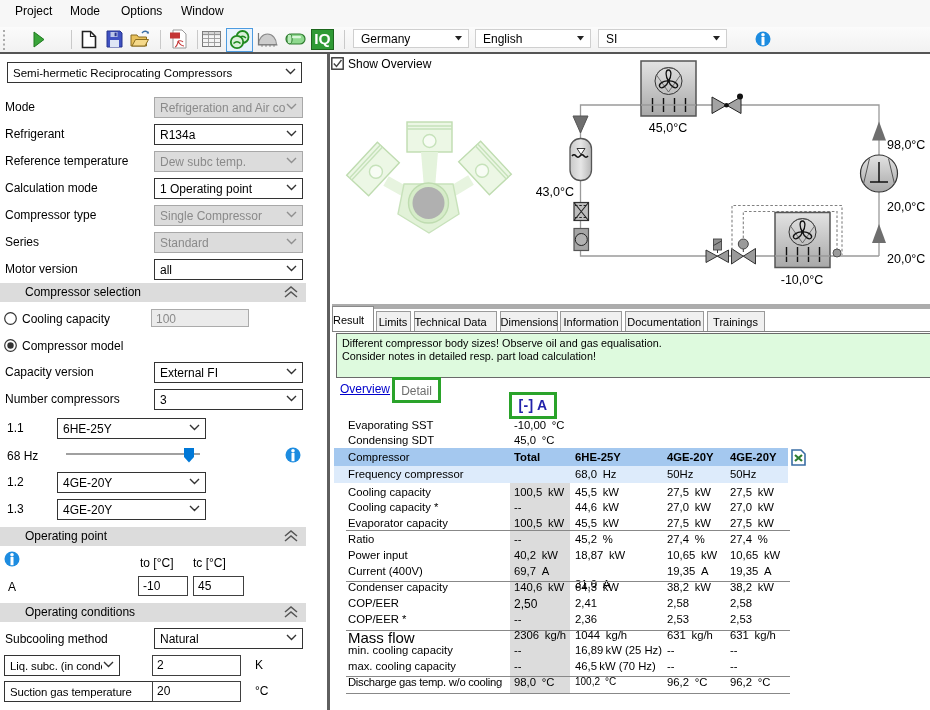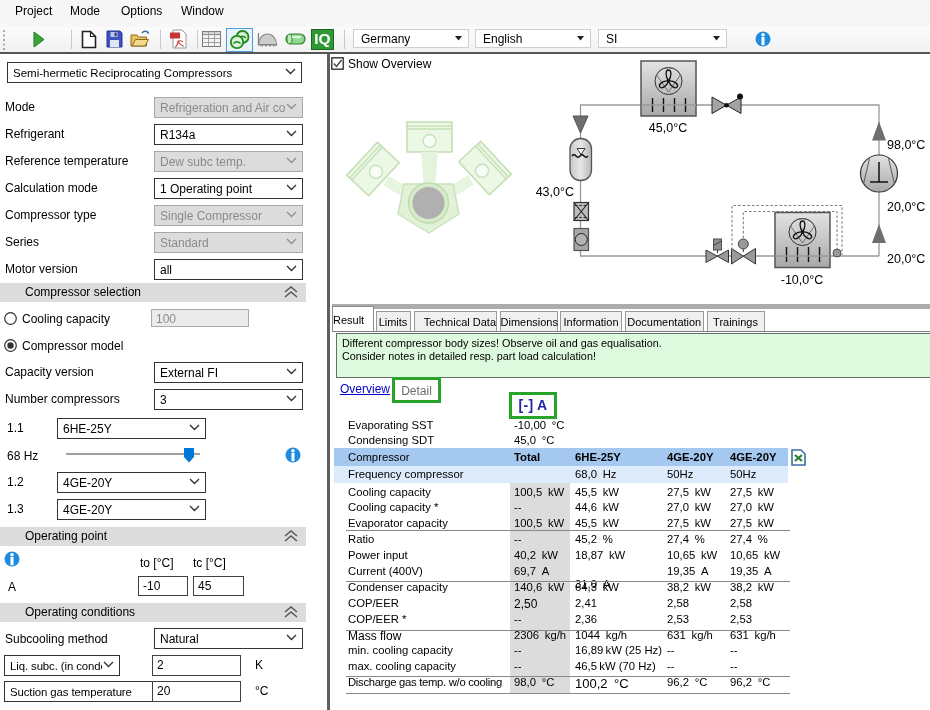--- a/index.html
+++ b/index.html
@@ -388,21 +388,21 @@
 <path d="M869.5,158.5 L863.5,184 M888.5,158.5 L894.5,184" stroke="#555" stroke-width="1" fill="none"></path>
 <path d="M879,162 v20 M870,182 h18" stroke="#111" stroke-width="1.5" fill="none"></path>
 <text x="887" y="211" font-size="12.5" fill="#000">20,0°C</text>
 <polygon points="872,243 886,243 879,224" fill="#6e6e6e"></polygon>
 <text x="887" y="263" font-size="12.5" fill="#000">20,0°C</text>
 </svg>
 <div class="ab" style="left:332px;top:303.5px;width:598px;height:5px;background:#acacac"></div>
 <div class="ab" style="left:332px;top:330.5px;width:598px;height:1.5px;background:#808080"></div>
 <div class="ab" style="left:332px;top:306px;width:41.5px;height:25px;background:#fff;border:1px solid #8a8a8a;border-bottom:none;font-size:11px;text-align:left;padding-top:7px;z-index:3">Result</div>
 <div class="ab" style="left:375.5px;top:311px;width:35px;height:19.5px;background:#f0f0f0;border:1px solid #9a9a9a;border-bottom:none;font-size:11px;text-align:center;padding-top:4px;color:#000">Limits</div>
-<div class="ab" style="left:413.5px;top:311px;width:83.5px;height:19.5px;background:#f0f0f0;border:1px solid #9a9a9a;border-bottom:none;font-size:11px;text-align:right;padding-top:4px;color:#000">Technical Data</div>
+<div class="ab" style="left:413.5px;top:311px;width:83.5px;height:19.5px;background:#f0f0f0;border:1px solid #9a9a9a;border-bottom:none;font-size:11px;text-align:left;padding-top:4px;color:#000">Technical Data</div>
 <div class="ab" style="left:499.5px;top:311px;width:58px;height:19.5px;background:#f0f0f0;border:1px solid #9a9a9a;border-bottom:none;font-size:11px;text-align:center;padding-top:4px;color:#000">Dimensions</div>
 <div class="ab" style="left:560px;top:311px;width:62px;height:19.5px;background:#f0f0f0;border:1px solid #9a9a9a;border-bottom:none;font-size:11px;text-align:center;padding-top:4px;color:#000">Information</div>
 <div class="ab" style="left:624.5px;top:311px;width:79.5px;height:19.5px;background:#f0f0f0;border:1px solid #9a9a9a;border-bottom:none;font-size:11px;text-align:center;padding-top:4px;color:#000">Documentation</div>
 <div class="ab" style="left:706.5px;top:311px;width:58px;height:19.5px;background:#f0f0f0;border:1px solid #9a9a9a;border-bottom:none;font-size:11px;text-align:center;padding-top:4px;color:#000">Trainings</div>
 <div class="ab" style="left:336px;top:333px;width:594px;height:45px;background:#defade;border:1.5px solid #6a6a6a;border-right:none;font-size:10.8px;color:#000;padding:3px 0 0 5px;line-height:13.4px">Different compressor body sizes! Observe oil and gas equalisation.<br>Consider notes in detailed resp. part load calculation!</div>
 <div class="ab" style="left:340px;top:382px;font-size:12px;color:#0000cc;text-decoration:underline">Overview</div>
 <div class="ab" style="left:392px;top:377px;width:49px;height:26px;border:3px solid #2aa32a;background:#fff;font-size:12px;color:#6d6d6d;text-align:center;padding-top:4px">Detail</div>
 <div class="ab" style="left:509px;top:392px;width:48px;height:27px;border:3px solid #2aa32a;background:#fff;font-size:14px;font-weight:bold;color:#2222aa;text-align:center;padding-top:2px;letter-spacing:0.3px">[-] A</div>
 <div class="lbl" style="left:348px;top:419px;font-size:11.3px;color:#000">Evaporating SST</div>
 <div class="lbl" style="left:514px;top:419px;font-size:11.3px;color:#000">-10,00 °C</div>
@@ -458,38 +458,38 @@
 <div class="lbl" style="left:348px;top:597px;font-size:11.3px;color:#000">COP/EER</div>
 <div class="lbl" style="left:514px;top:597px;font-size:12px;color:#000">2,50</div>
 <div class="lbl" style="left:575px;top:597px;font-size:11.3px;color:#000">2,41</div>
 <div class="lbl" style="left:667px;top:597px;font-size:11.3px;color:#000">2,58</div>
 <div class="lbl" style="left:730px;top:597px;font-size:11.3px;color:#000">2,58</div>
 <div class="lbl" style="left:348px;top:613px;font-size:11.3px;color:#000">COP/EER *</div>
 <div class="lbl" style="left:514px;top:613px;font-size:11.3px;color:#000">--</div>
 <div class="lbl" style="left:575px;top:613px;font-size:11.3px;color:#000">2,36</div>
 <div class="lbl" style="left:667px;top:613px;font-size:11.3px;color:#000">2,53</div>
 <div class="lbl" style="left:730px;top:613px;font-size:11.3px;color:#000">2,53</div>
-<div class="lbl" style="left:348px;top:629px;font-size:12px;color:#000">Mass flow</div>
+<div class="lbl" style="left:348px;top:629px;font-size:15px;color:#000">Mass flow</div>
 <div class="lbl" style="left:514px;top:629px;font-size:11.3px;color:#000">2306 kg/h</div>
 <div class="lbl" style="left:575px;top:629px;font-size:11.3px;color:#000">1044 kg/h</div>
 <div class="lbl" style="left:667px;top:629px;font-size:11.3px;color:#000">631 kg/h</div>
 <div class="lbl" style="left:730px;top:629px;font-size:11.3px;color:#000">631 kg/h</div>
 <div class="lbl" style="left:348px;top:644px;font-size:11.3px;color:#000">min. cooling capacity</div>
 <div class="lbl" style="left:514px;top:644px;font-size:11.3px;color:#000">--</div>
 <div class="lbl" style="left:575px;top:644px;font-size:11.3px;color:#000">16,89 kW (25 Hz)</div>
 <div class="lbl" style="left:667px;top:644px;font-size:11.3px;color:#000">--</div>
 <div class="lbl" style="left:730px;top:644px;font-size:11.3px;color:#000">--</div>
 <div class="lbl" style="left:348px;top:660px;font-size:11.3px;color:#000">max. cooling capacity</div>
 <div class="lbl" style="left:514px;top:660px;font-size:11.3px;color:#000">--</div>
 <div class="lbl" style="left:575px;top:660px;font-size:11.3px;color:#000">46,5 kW (70 Hz)</div>
 <div class="lbl" style="left:667px;top:660px;font-size:11.3px;color:#000">--</div>
 <div class="lbl" style="left:730px;top:660px;font-size:11.3px;color:#000">--</div>
 <div class="lbl" style="left:348px;top:676px;font-size:11.3px;color:#000"><span style="letter-spacing:-0.3px">Discharge gas temp. w/o cooling</span></div>
 <div class="lbl" style="left:514px;top:676px;font-size:11.3px;color:#000">98,0 °C</div>
-<div class="lbl" style="left:575px;top:676px;font-size:13px;color:#000">100,2 °C</div>
+<div class="lbl" style="left:575px;top:676px;font-size:10px;color:#000">100,2 °C</div>
 <div class="lbl" style="left:667px;top:676px;font-size:11.3px;color:#000">96,2 °C</div>
 <div class="lbl" style="left:730px;top:676px;font-size:11.3px;color:#000">96,2 °C</div>
 <div class="ab" style="left:346px;top:530px;width:444px;height:1px;background:#888"></div>
 <div class="ab" style="left:346px;top:581px;width:444px;height:1px;background:#888"></div>
 <div class="ab" style="left:346px;top:629.5px;width:444px;height:1px;background:#888"></div>
 <div class="ab" style="left:346px;top:675.5px;width:444px;height:1px;background:#888"></div>
 <div class="ab" style="left:346px;top:693px;width:444px;height:1px;background:#888"></div>
 <svg class="ab" style="left:791px;top:449px" width="15" height="17">
     <path d="M1,1 h9 l4,4 v11 h-13 z" fill="#fff" stroke="#3a6ea5" stroke-width="1.6"></path>
     <path d="M4,6 l7,6 m0,-6 l-7,6" stroke="#2e7d32" stroke-width="2.2"></path>

